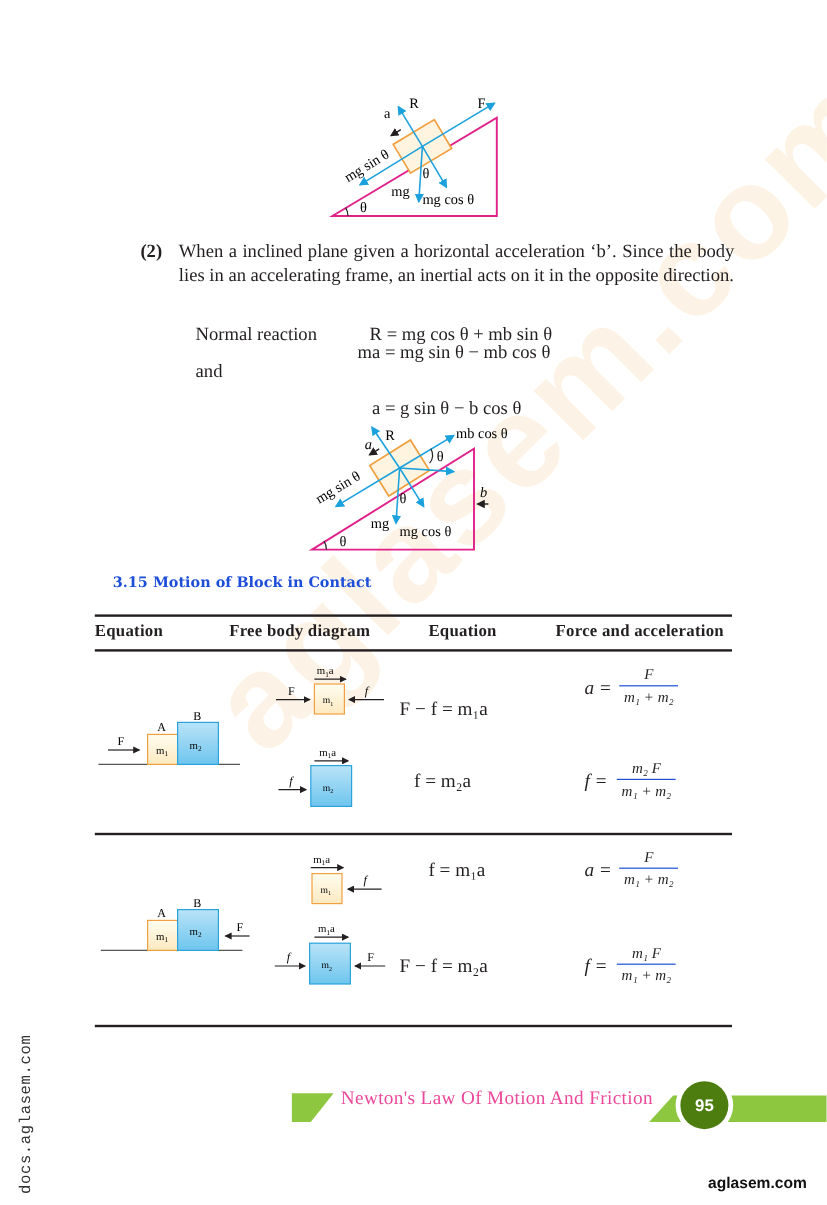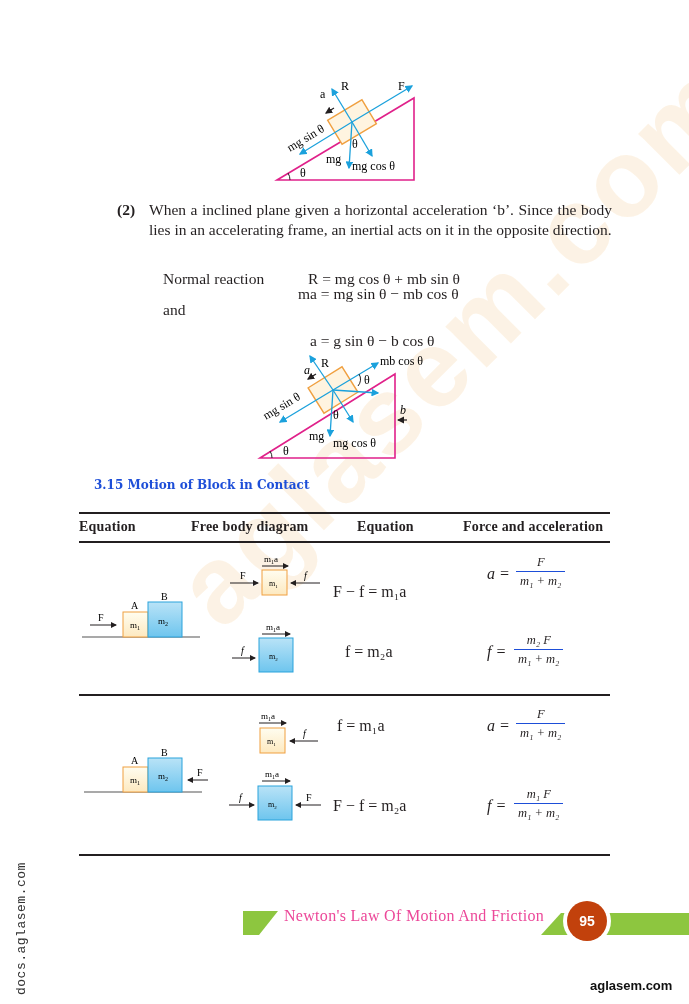--- a/index.html
+++ b/index.html
@@ -15,21 +15,21 @@
   .eqline { font-size:15.5px; white-space:nowrap;margin-left:12px; }
   .section-title { left:94px; top:478px; font-family:"DejaVu Serif",serif; font-weight:bold; font-size:12px; color:#1d4ed8; }
   .rule { position:absolute; left:79px; width:531px; background:#231f20; }
   .th { position:absolute; top:519px; font-weight:bold; font-size:14px; letter-spacing:0.2px; }
   .eq { position:absolute; font-size:16px; white-space:nowrap; }
   .frac { position:absolute; display:inline-flex; flex-direction:column; align-items:center; font-size:12.5px; font-style:italic; }
   .frac .n { padding:0 4px 1px; }
   .frac .d { border-top:1px solid #1d4ed8; padding:2px 4px 0;font-family:Liberation Serif, serif; }
   .footer-title { left:284px; top:907px; font-family:Liberation Serif, serif; font-size:16px; color:#ec4899; letter-spacing:0.3px; }
   .pagenum { left:563px; top:897px; width:48px; height:48px; border-radius:50%; background:#ffffff; }
-  .pagenum .inner { position:absolute; left:4px; top:4px; width:40px; height:40px; border-radius:50%; background:#c2410c;
+  .pagenum .inner { position:absolute; left:4px; top:4px; width:40px; height:40px; border-radius:50%; background:#4d7c0f;
                     color:#fff; font-family:"Liberation Sans",sans-serif; font-weight:bold; font-size:14px; text-align:center; line-height:40px; }
   .brand { left:590px; top:978px; font-family:"Liberation Sans",sans-serif; font-weight:bold; font-size:13px; color:#111; }
   .side { left:14px; top:995px; transform:rotate(-90deg); transform-origin:left top; font-family:"Liberation Mono","DejaVu Sans Mono",monospace;
           font-size:13px; color:#333; white-space:nowrap; letter-spacing:0.5px; }
   svg text { font-family:"Liberation Serif","DejaVu Serif",serif; }
 </style>
 </head>
 <body>
 
 <div class="watermark">aglasem.com</div>
@@ -255,21 +255,21 @@
   <text x="40" y="12" font-size="9">m<tspan font-size="6" dy="2">1</tspan><tspan dy="-2">a</tspan></text>
   <line x1="37" y1="16" x2="65" y2="16" stroke="#231f20" stroke-width="1" marker-end="url(#k8)"></line>
   <rect x="33" y="21" width="34" height="34" fill="url(#gb4)" stroke="#2aa3dc" stroke-width="1"></rect>
   <text x="43" y="42" font-size="8">m<tspan font-size="5" dy="2">2</tspan></text>
   <line x1="4" y1="40" x2="29" y2="40" stroke="#231f20" stroke-width="1" marker-end="url(#k8)"></line>
   <text x="14" y="36" font-size="10" font-style="italic">f</text>
   <line x1="96" y1="40" x2="71" y2="40" stroke="#231f20" stroke-width="1" marker-end="url(#k8)"></line>
   <text x="81" y="36" font-size="10">F</text>
 </svg>
 
-<div class="eq" style="left:337px;top:717px">f = m₁a</div>
+<div class="eq" style="left:357px;top:717px">f = m₁a</div>
 <div class="eq" style="left:333px;top:797px">F − f = m₂a</div>
 
 <div class="eq" style="left:487px;top:717px;font-style:italic">a =</div>
 <div class="frac" style="left:516px;top:707px">
   <span class="n">F</span>
     <span class="d">m₁ + m₂</span>
 </div>
 <div class="eq" style="left:487px;top:797px;font-style:italic">f =</div>
 <div class="frac" style="left:514px;top:787px">
   <span class="n">m₁ F</span>

